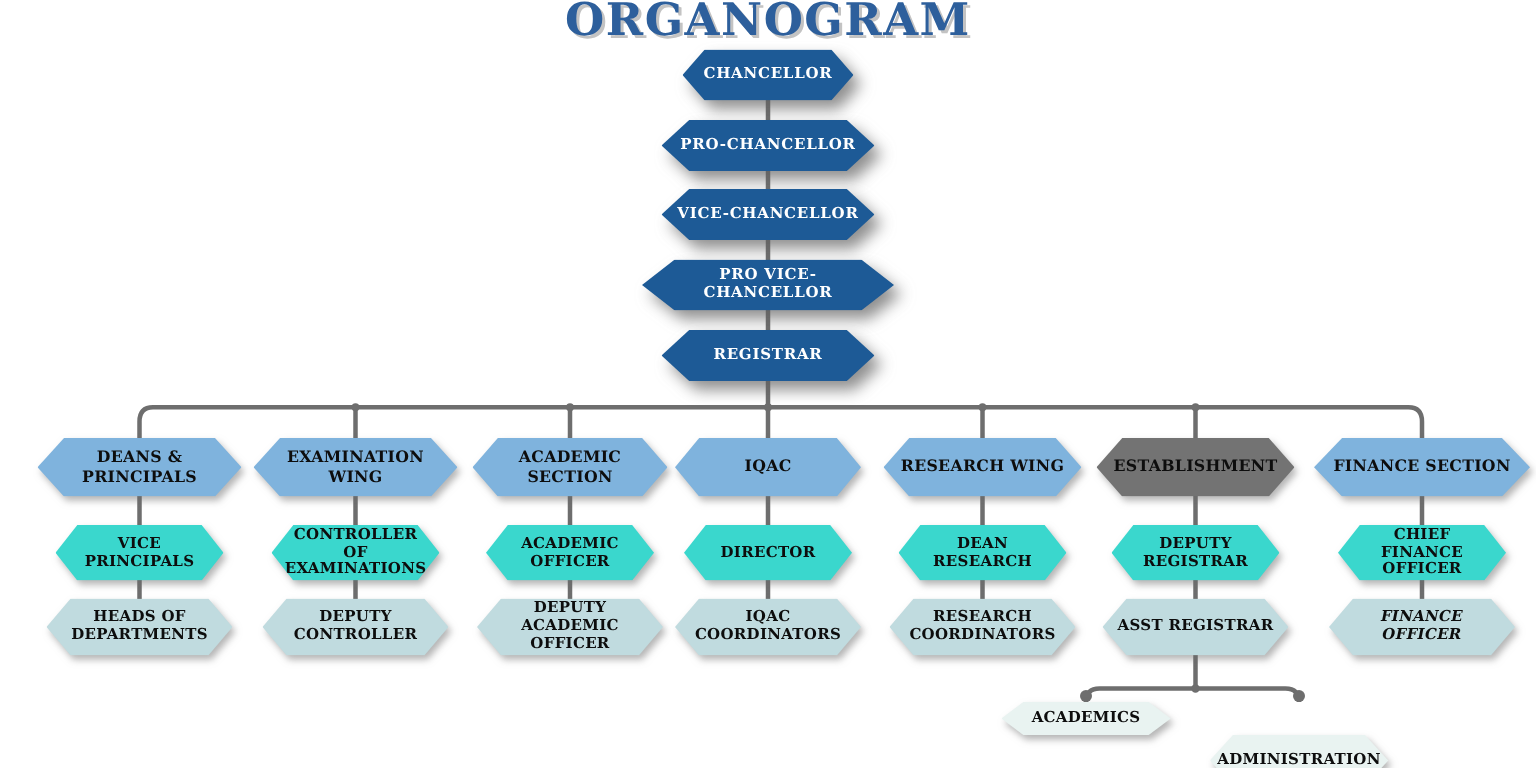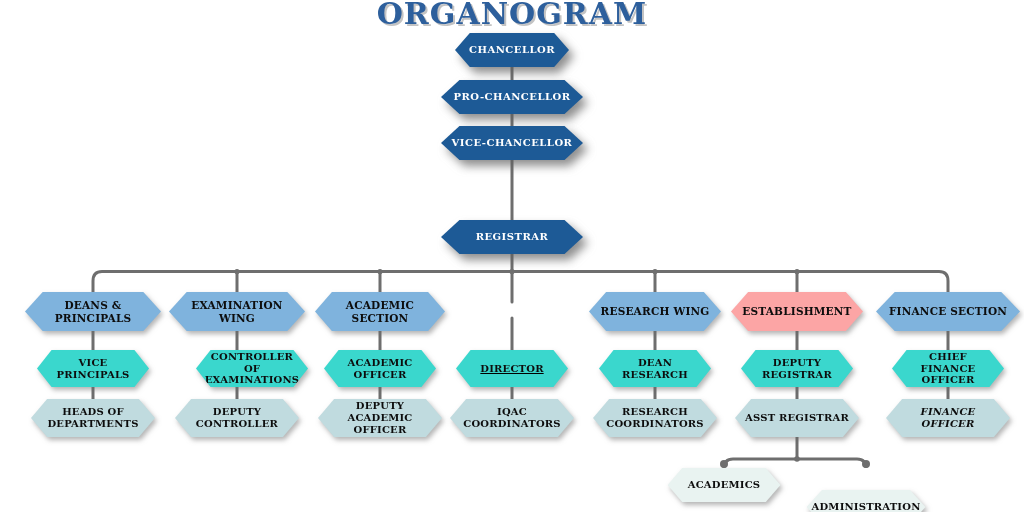--- a/index.html
+++ b/index.html
@@ -59,20 +59,25 @@
       <div class="hexwrap chain" style="left: 441px; top: 80px; width: 142px; height: 34px;">
         <div class="hex" style="background: rgb(29, 90, 150);">
           <span>PRO-CHANCELLOR</span>
         </div>
       </div>
       <div class="hexwrap chain" style="left: 441px; top: 126px; width: 142px; height: 34px;">
         <div class="hex" style="background: rgb(29, 90, 150);">
           <span>VICE-CHANCELLOR</span>
         </div>
       </div>
+      <div class="hexwrap chain" style="left: 428px; top: 173px; width: 168px; height: 34px;">
+        <div class="hex" style="background: rgb(29, 90, 150);">
+          <span>PRO VICE-CHANCELLOR</span>
+        </div>
+      </div>
       <div class="hexwrap chain" style="left: 441px; top: 220px; width: 142px; height: 34px;">
         <div class="hex" style="background: rgb(29, 90, 150);">
           <span>REGISTRAR</span>
         </div>
       </div>
       <div class="hexwrap lvl1" style="left: 25px; top: 292px; width: 136px; height: 39px;">
         <div class="hex" style="background: rgb(127, 179, 221);">
           <span>DEANS &amp; PRINCIPALS</span>
         </div>
       </div>
@@ -84,21 +89,21 @@
       <div class="hexwrap lvl3" style="left: 31px; top: 399px; width: 124px; height: 38px;">
         <div class="hex" style="background: rgb(192, 219, 223);">
           <span>HEADS OF DEPARTMENTS</span>
         </div>
       </div>
       <div class="hexwrap lvl1" style="left: 169px; top: 292px; width: 136px; height: 39px;">
         <div class="hex" style="background: rgb(127, 179, 221);">
           <span>EXAMINATION WING</span>
         </div>
       </div>
-      <div class="hexwrap lvl2" style="left: 196px; top: 350px; width: 112px; height: 37px;">
+      <div class="hexwrap lvl2" style="left: 181px; top: 350px; width: 112px; height: 37px;">
         <div class="hex" style="background: rgb(58, 215, 205);">
           <span>CONTROLLER OF EXAMINATIONS</span>
         </div>
       </div>
       <div class="hexwrap lvl3" style="left: 175px; top: 399px; width: 124px; height: 38px;">
         <div class="hex" style="background: rgb(192, 219, 223);">
           <span>DEPUTY CONTROLLER</span>
         </div>
       </div>
       <div class="hexwrap lvl1" style="left: 315px; top: 292px; width: 130px; height: 39px;">
@@ -109,21 +114,26 @@
       <div class="hexwrap lvl2" style="left: 324px; top: 350px; width: 112px; height: 37px;">
         <div class="hex" style="background: rgb(58, 215, 205);">
           <span>ACADEMIC OFFICER</span>
         </div>
       </div>
       <div class="hexwrap lvl3" style="left: 318px; top: 399px; width: 124px; height: 38px;">
         <div class="hex" style="background: rgb(192, 219, 223);">
           <span>DEPUTY ACADEMIC OFFICER</span>
         </div>
       </div>
-      <div class="hexwrap lvl2" style="left: 456px; top: 350px; width: 112px; height: 37px; text-decoration: underline;">
+      <div class="hexwrap lvl1" style="left: 450px; top: 292px; width: 124px; height: 39px;">
+        <div class="hex" style="background: rgb(127, 179, 221);">
+          <span>IQAC</span>
+        </div>
+      </div>
+      <div class="hexwrap lvl2" style="left: 456px; top: 350px; width: 112px; height: 37px;">
         <div class="hex" style="background: rgb(58, 215, 205);">
           <span>DIRECTOR</span>
         </div>
       </div>
       <div class="hexwrap lvl3" style="left: 450px; top: 399px; width: 124px; height: 38px;">
         <div class="hex" style="background: rgb(192, 219, 223);">
           <span>IQAC COORDINATORS</span>
         </div>
       </div>
       <div class="hexwrap lvl1" style="left: 589px; top: 292px; width: 132px; height: 39px;">
@@ -135,35 +145,35 @@
         <div class="hex" style="background: rgb(58, 215, 205);">
           <span>DEAN RESEARCH</span>
         </div>
       </div>
       <div class="hexwrap lvl3" style="left: 593px; top: 399px; width: 124px; height: 38px;">
         <div class="hex" style="background: rgb(192, 219, 223);">
           <span>RESEARCH COORDINATORS</span>
         </div>
       </div>
       <div class="hexwrap lvl1" style="left: 731px; top: 292px; width: 132px; height: 39px;">
-        <div class="hex" style="background: #fca5a5;">
+        <div class="hex" style="background: #737373;">
           <span>ESTABLISHMENT</span>
         </div>
       </div>
       <div class="hexwrap lvl2" style="left: 741px; top: 350px; width: 112px; height: 37px;">
         <div class="hex" style="background: rgb(58, 215, 205);">
           <span>DEPUTY REGISTRAR</span>
         </div>
       </div>
       <div class="hexwrap lvl3" style="left: 735px; top: 399px; width: 124px; height: 38px;">
         <div class="hex" style="background: rgb(192, 219, 223);">
           <span>ASST REGISTRAR</span>
         </div>
       </div>
-      <div class="hexwrap lvl4" style="left: 667.5px; top: 468px; width: 113px; height: 34px;">
+      <div class="hexwrap lvl4" style="left: 667.5px; top: 468px; width: 113px; height: 22px;">
         <div class="hex" style="background: rgb(233, 243, 241);">
           <span>ACADEMICS</span>
         </div>
       </div>
       <div class="hexwrap lvl4" style="left: 806.5px; top: 468px; width: 119px; height: 34px; margin-top: 22px;">
         <div class="hex" style="background: rgb(233, 243, 241);">
           <span>ADMINISTRATION</span>
         </div>
       </div>
       <div class="hexwrap lvl1" style="left: 876px; top: 292px; width: 144px; height: 39px;">

